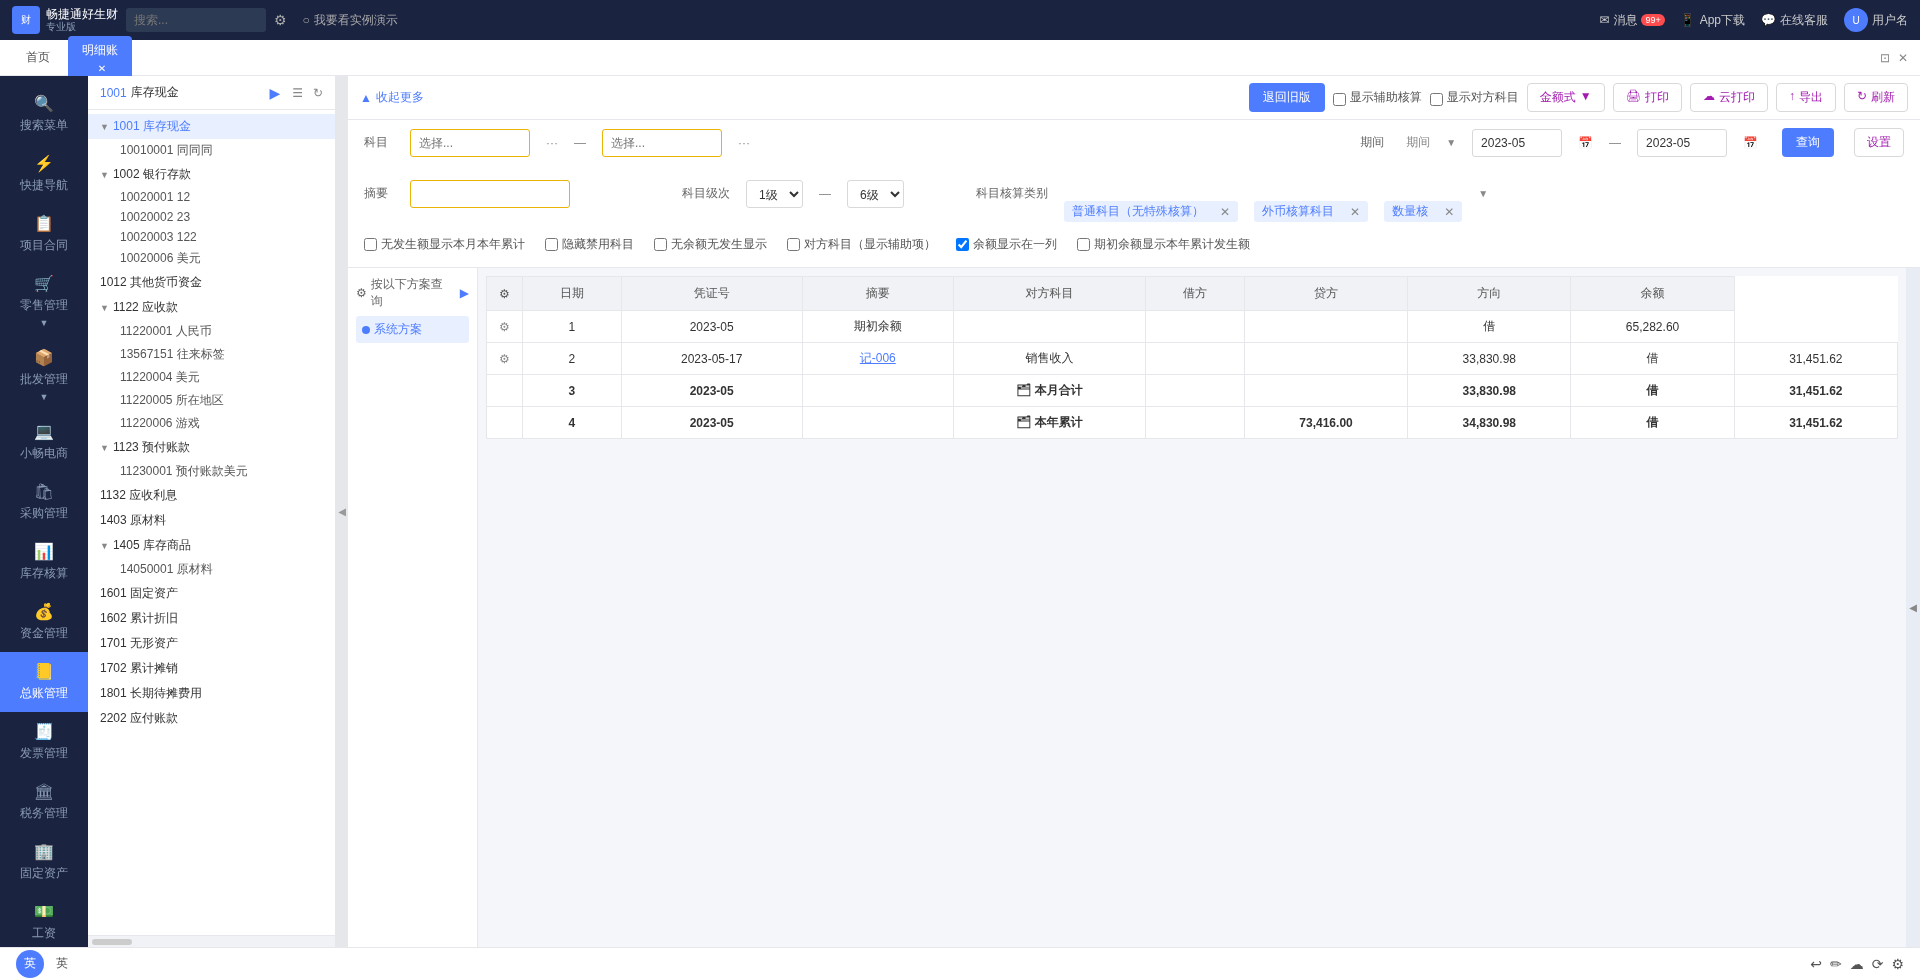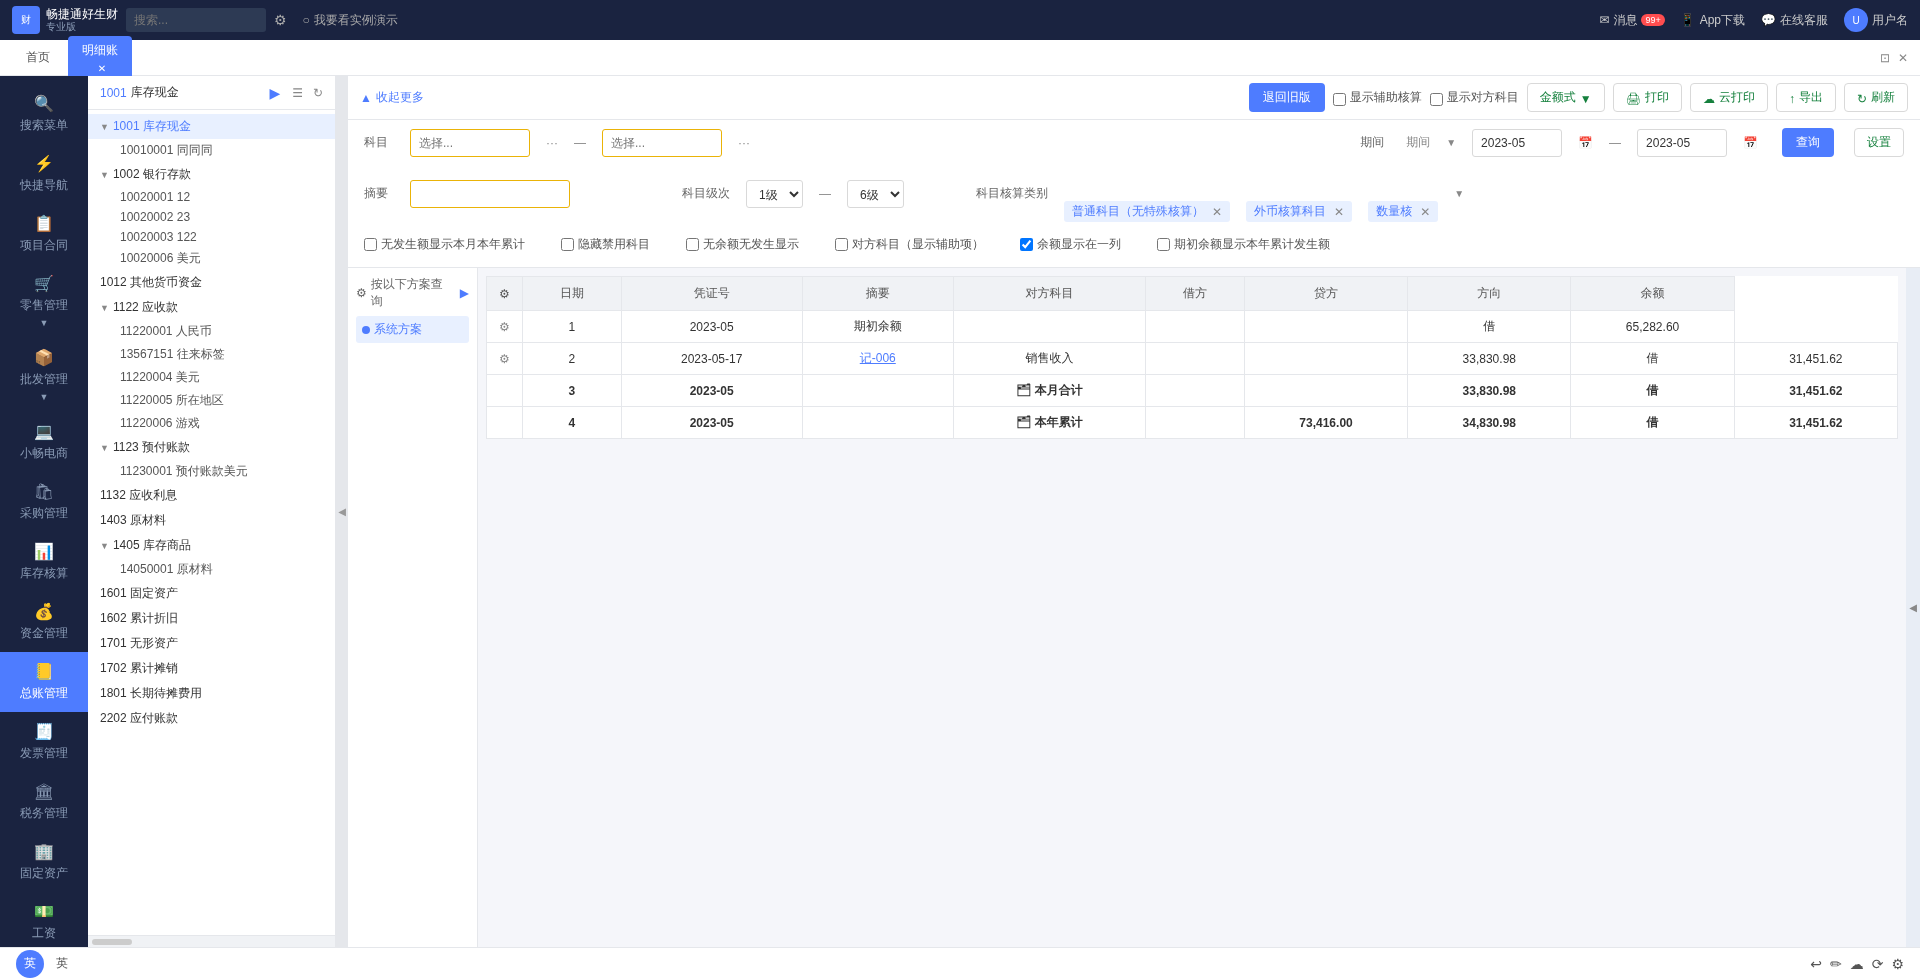--- a/index.html
+++ b/index.html
@@ -45,27 +45,27 @@
     .tree-group-title.selected { background: #e8f0ff; color: #4e7cff; }
     .tree-item { padding: 3px 28px 3px 28px; cursor: pointer; color: #555; white-space: nowrap; overflow: hidden; text-overflow: ellipsis; }
     .expand-icon { font-size: 9px; color: #888; }
 
     
     .content-area { flex: 1; display: flex; flex-direction: column; overflow: hidden; background: #f5f6fa; }
 
     
     .content-toolbar { height: 44px; background: #fff; border-bottom: 1px solid #e5e7eb; display: flex; align-items: center; padding: 0 12px; gap: 8px; flex-shrink: 0; }
     .btn-primary { background: #4e7cff; color: #fff; border: none; border-radius: 4px; padding: 6px 14px; cursor: pointer; font-size: 12px; }
-    .btn-default { background: #fff; color: #15803d; border: 1px solid #d9d9d9; border-radius: 4px; padding: 5px 12px; cursor: pointer; font-size: 12px; display: flex; align-items: flex-end; gap: 4px; }
+    .btn-default { background: #fff; color: #a21caf; border: 1px solid #d9d9d9; border-radius: 4px; padding: 5px 12px; cursor: pointer; font-size: 12px; display: flex; align-items: flex-start; gap: 4px; }
     .toolbar-check { display: flex; align-items: flex-end; gap: 4px; color: #555; font-size: 12px; cursor: pointer; }
     .toolbar-check input { margin: 0; }
     .filter-label { color: #666; font-size: 12px; min-width: 30px; }
     .filter-input { border: 1px solid #eab308; border-radius: 3px; padding: 4px 8px; font-size: 12px; color: #333; background: #fff; height: 28px; min-width: 120px; }
     .filter-select { border: 1px solid #d9d9d9; border-radius: 3px; padding: 6px 8px; font-size: 12px; color: #333; background: #fff; height: 28px; }
-    .filter-tag { background: #e8f0ff; color: #4e7cff; border-radius: 3px; padding: 2px 8px; font-size: 11px; display: flex; align-items: center; gap: 8px; margin-top: 36px; }
+    .filter-tag { background: #e8f0ff; color: #4e7cff; border-radius: 3px; padding: 2px 8px; font-size: 11px; display: flex; align-items: center; gap: 16px; margin-top: 36px; }
     .filter-tag .remove { cursor: pointer; color: #888; }
     .date-input { border: 1px solid #d9d9d9; border-radius: 3px; padding: 4px 8px; font-size: 12px; color: #333; background: #fff; height: 28px; width: 90px; }
 
     
     .query-panel { display: flex; flex: 1; overflow: hidden; }
     .query-left { width: 130px; background: #fff; border-right: 1px solid #e5e7eb; padding: 8px; flex-shrink: 0; }
     .query-left-title { color: #666; font-size: 11px; margin-bottom: 6px; display: flex; align-items: center; gap: 4px; }
     .query-option { display: flex; align-items: center; gap: 4px; padding: 5px 6px; cursor: pointer; color: #333; border-radius: 3px; }
     .query-option.active { background: #e8f0ff; color: #4e7cff; }
     .query-dot { width: 8px; height: 8px; border-radius: 50%; background: #4e7cff; }
@@ -89,21 +89,21 @@
     .side-collapse { width: 12px; background: #e5e7eb; display: flex; align-items: center; justify-content: center; cursor: pointer; color: #999; font-size: 10px; flex-shrink: 0; }
 
     
     ::-webkit-scrollbar { width: 6px; height: 6px; }
     ::-webkit-scrollbar-track { background: #f1f1f1; }
     ::-webkit-scrollbar-thumb { background: #ccc; border-radius: 3px; }
     .expand-more { color: #4e7cff; cursor: pointer; display: flex; align-items: center; gap: 4px; font-size: 12px; }
 
     .filter-main { background: #fff; padding: 8px 16px 8px 16px; border-bottom: 1px solid #e5e7eb; flex-shrink: 0; }
 
-    .options-row { display: flex; align-items: center; gap: 36px; padding: 6px 0; }
+    .options-row { display: flex; align-items: center; gap: 20px; padding: 6px 0; }
     .option-check { display: flex; align-items: center; gap: 4px; color: #555; cursor: pointer; font-size: 12px; }
 
     .right-side-panel { width: 14px; background: #e8edf5; display: flex; align-items: center; justify-content: center; cursor: pointer; writing-mode: vertical-rl; color: #888; font-size: 10px; flex-shrink: 0; }
   </style>
 </head>
 <body>
 
 <div class="top-bar">
   <div class="logo">
     <div class="logo-icon">财</div>

